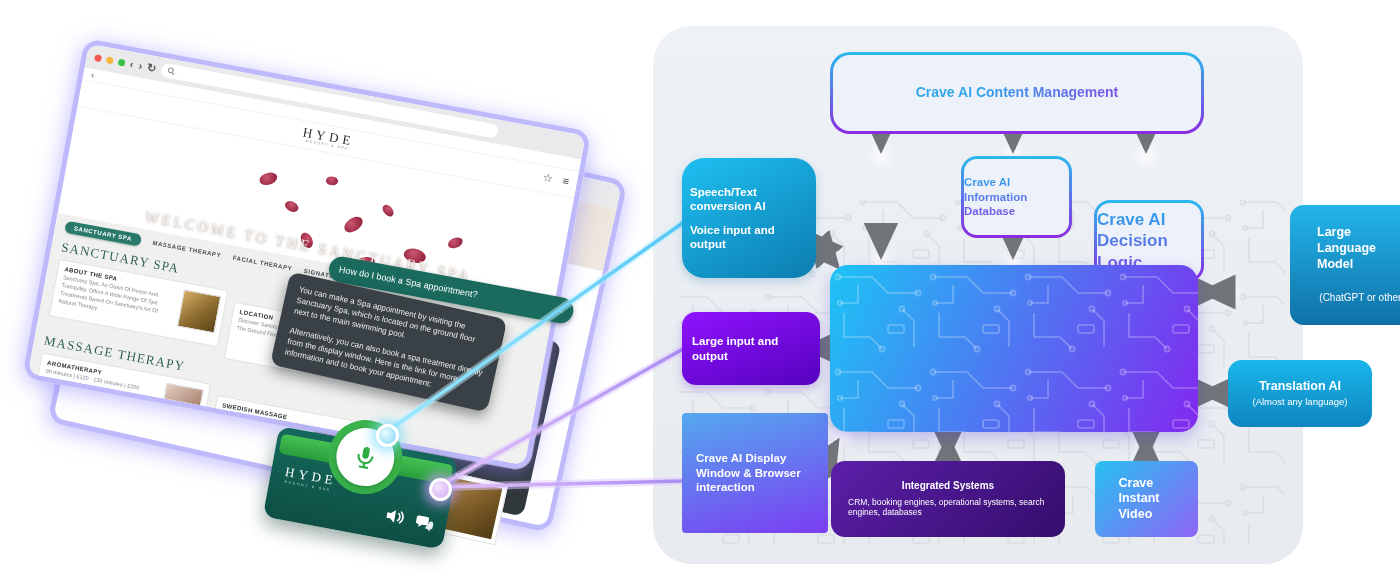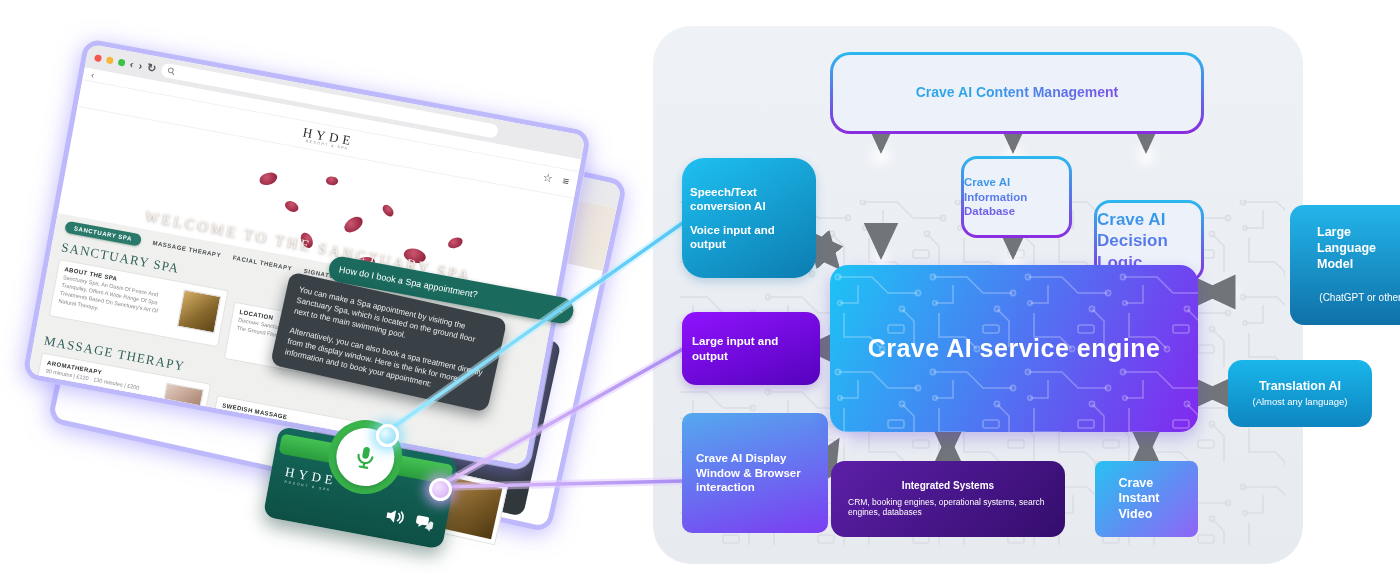--- a/index.html
+++ b/index.html
@@ -15,21 +15,21 @@
         justify-content:center;text-align:left;color:#fff;font-weight:bold;line-height:1.25;}
   .outline{border:3px solid transparent;border-radius:16px;
            background:linear-gradient(#edf2fa,#edf2fa) padding-box,
                       linear-gradient(180deg,#2bb9ee,#8c2bdf) border-box;}
   .gradtext{background:linear-gradient(180deg,#2da4ea,#7b50e8);
             -webkit-background-clip:text;background-clip:text;color:transparent;}
   .gradtext-h{background:linear-gradient(90deg,#2da4ea 30%,#7b50e8);
             -webkit-background-clip:text;background-clip:text;color:transparent;}
   .b-speech{background:linear-gradient(150deg,#1fc0f2,#0c7cb0);border-radius:22px;box-shadow:0 4px 10px rgba(30,120,170,.25);}
   .b-textio{background:linear-gradient(160deg,#9013fe,#5502bd);border-radius:14px;box-shadow:0 4px 10px rgba(90,20,190,.25);}
-  .b-display{background:linear-gradient(165deg,#54a9ef,#7b3df2);border-radius:10px;}
+  .b-display{background:linear-gradient(165deg,#54a9ef,#7b3df2);border-radius:4px;}
   .b-engine{background:linear-gradient(115deg,#1cc4f5,#8228ef);border-radius:18px;box-shadow:0 6px 16px rgba(90,60,220,.3);}
   .b-llm{background:linear-gradient(180deg,#23b5ea,#0f71a8);border-radius:14px;}
   .b-transl{background:linear-gradient(180deg,#19b6ea,#0e85c0);border-radius:14px;}
   .b-integr{background:linear-gradient(135deg,#5c1fa8,#340d6c);border-radius:14px;}
   .b-video{background:linear-gradient(135deg,#27c1f1,#9064f6);border-radius:8px;}
   .engine-label{position:relative;z-index:2;font-size:25px;font-weight:bold;letter-spacing:.5px;}
   .sub{font-weight:normal;}
 
   
   .csvg{position:absolute;left:0;top:0;width:1400px;height:586px;z-index:15;pointer-events:none;}
@@ -237,21 +237,20 @@
             <path d="M72 44 L84 56 V82"></path>
               <circle cx="72" cy="44" r="2.6"></circle>
             <rect x="58" y="60" width="16" height="8" rx="2"></rect>
             <path d="M28 20 V38 H10"></path>
               <circle cx="10" cy="38" r="2.2"></circle>
           </g>
         </pattern>
       </defs>
       <rect x="0" y="0" width="100%" height="100%" fill="url(#circWhite)"></rect>
     </svg>
-    <span class="engine-label">Crave AI service engine</span>
   </div>
 
   <div class="dbox b-llm" style="left:1290px;top:205px;width:144px;height:120px;font-size:12.5px;">
     <span style="width:90px;">Large Language Model</span>
     <span class="sub" style="font-size:10px;margin-top:20px;">(ChatGPT or other)</span>
   </div>
 
   <div class="dbox b-transl" style="left:1228px;top:360px;width:144px;height:67px;font-size:12.5px;">
     <span>Translation AI</span>
     <span class="sub" style="font-size:9.5px;margin-top:2px;">(Almost any language)</span>

